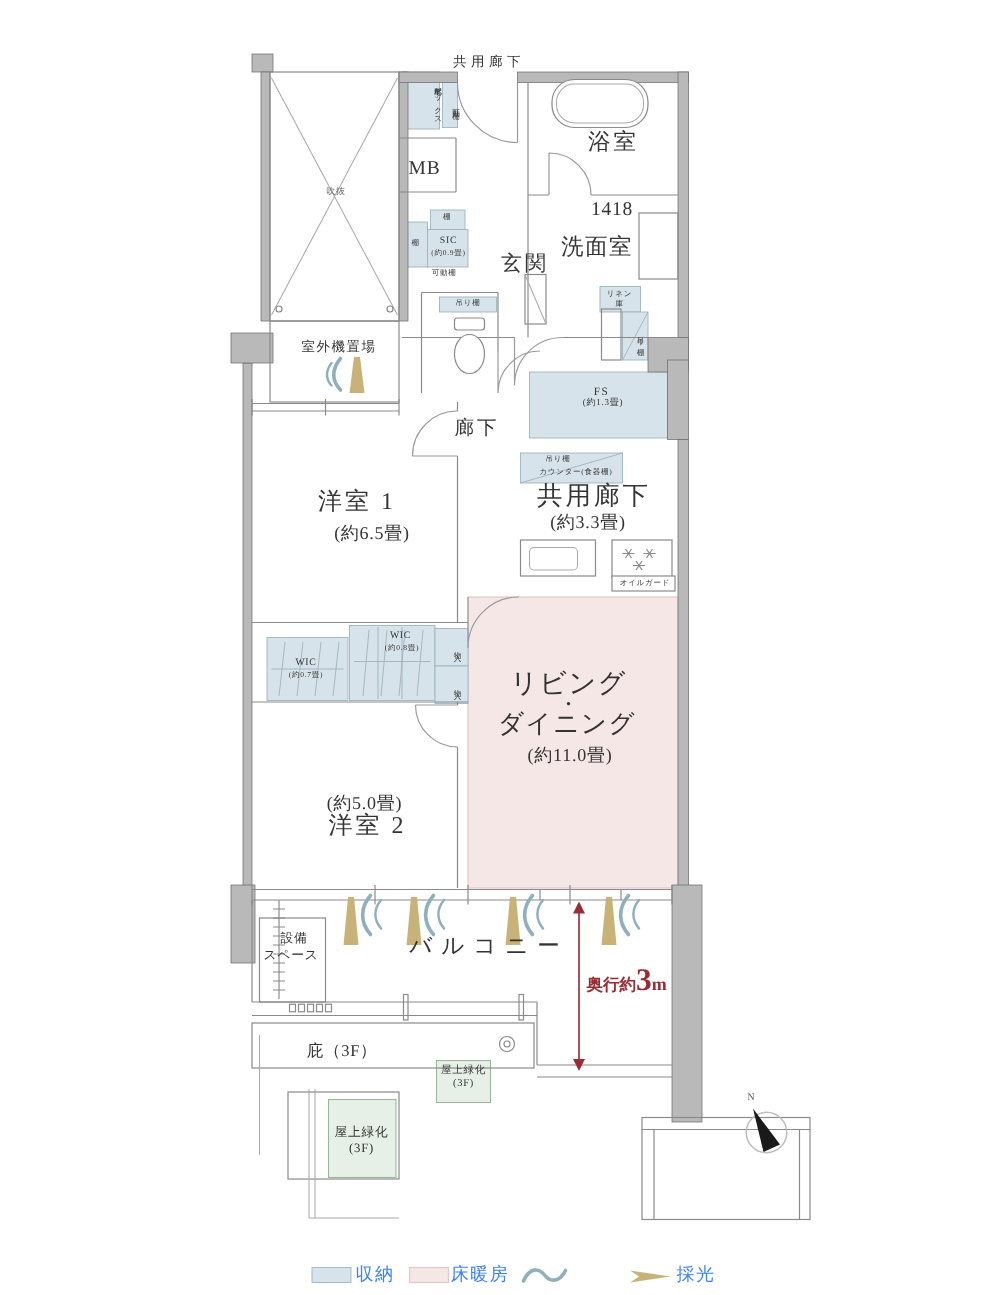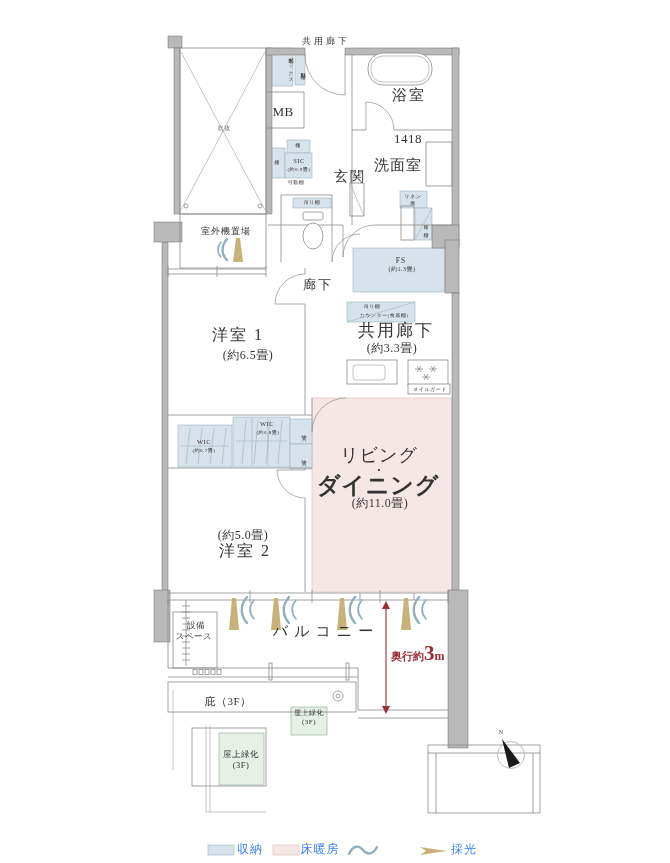--- a/index.html
+++ b/index.html
@@ -219,21 +219,21 @@
 <div class="lb" style="left:238px;top:327px;font-size:16px;letter-spacing:2px;">洋室 1</div>
 <div class="lb" style="left:248px;top:349px;font-size:12px;">(約6.5畳)</div>
 <div class="lb" style="left:204px;top:439px;font-size:6.5px;">WIC</div>
 <div class="lb" style="left:204px;top:448px;font-size:5px;">(約0.7畳)</div>
 <div class="lb" style="left:267px;top:421px;font-size:6.5px;">WIC</div>
 <div class="lb" style="left:268px;top:430px;font-size:5px;">(約0.8畳)</div>
 <div class="vb" style="left:296px;top:421px;width:10px;height:21px;font-size:5px;">物入</div>
 <div class="vb" style="left:296px;top:446px;width:10px;height:21px;font-size:5px;">物入</div>
 <div class="lb" style="left:379px;top:446px;font-size:18px;letter-spacing:1px;">リビング</div>
 <div class="lb" style="left:379px;top:464px;font-size:14px;">・</div>
-<div class="lb" style="left:378px;top:474px;font-size:23px;letter-spacing:1px;font-weight:bold;">ダイニング</div>
+<div class="lb" style="left:378px;top:474px;font-size:17px;letter-spacing:1px;">ダイニング</div>
 <div class="lb" style="left:380px;top:497px;font-size:12px;">(約11.0畳)</div>
 <div class="lb" style="left:245px;top:507px;font-size:16px;letter-spacing:2px;margin-top:36px;">洋室 2</div>
 <div class="lb" style="left:243px;top:529px;font-size:12px;">(約5.0畳)</div>
 <div class="lb" style="left:326px;top:624px;font-size:15px;letter-spacing:6px;">バルコニー</div>
 <div class="lb" style="left:196px;top:621px;font-size:8.5px;">設備</div>
 <div class="lb" style="left:194px;top:632px;font-size:8.5px;">スペース</div>
 <div class="depth-row" style="left:391px;top:641px;font-weight:bold;">
   <span style="font-size:11px;">奥行約</span>
       <span style="font-size:21px;">3</span>
       <span style="font-size:12px;">m</span>

